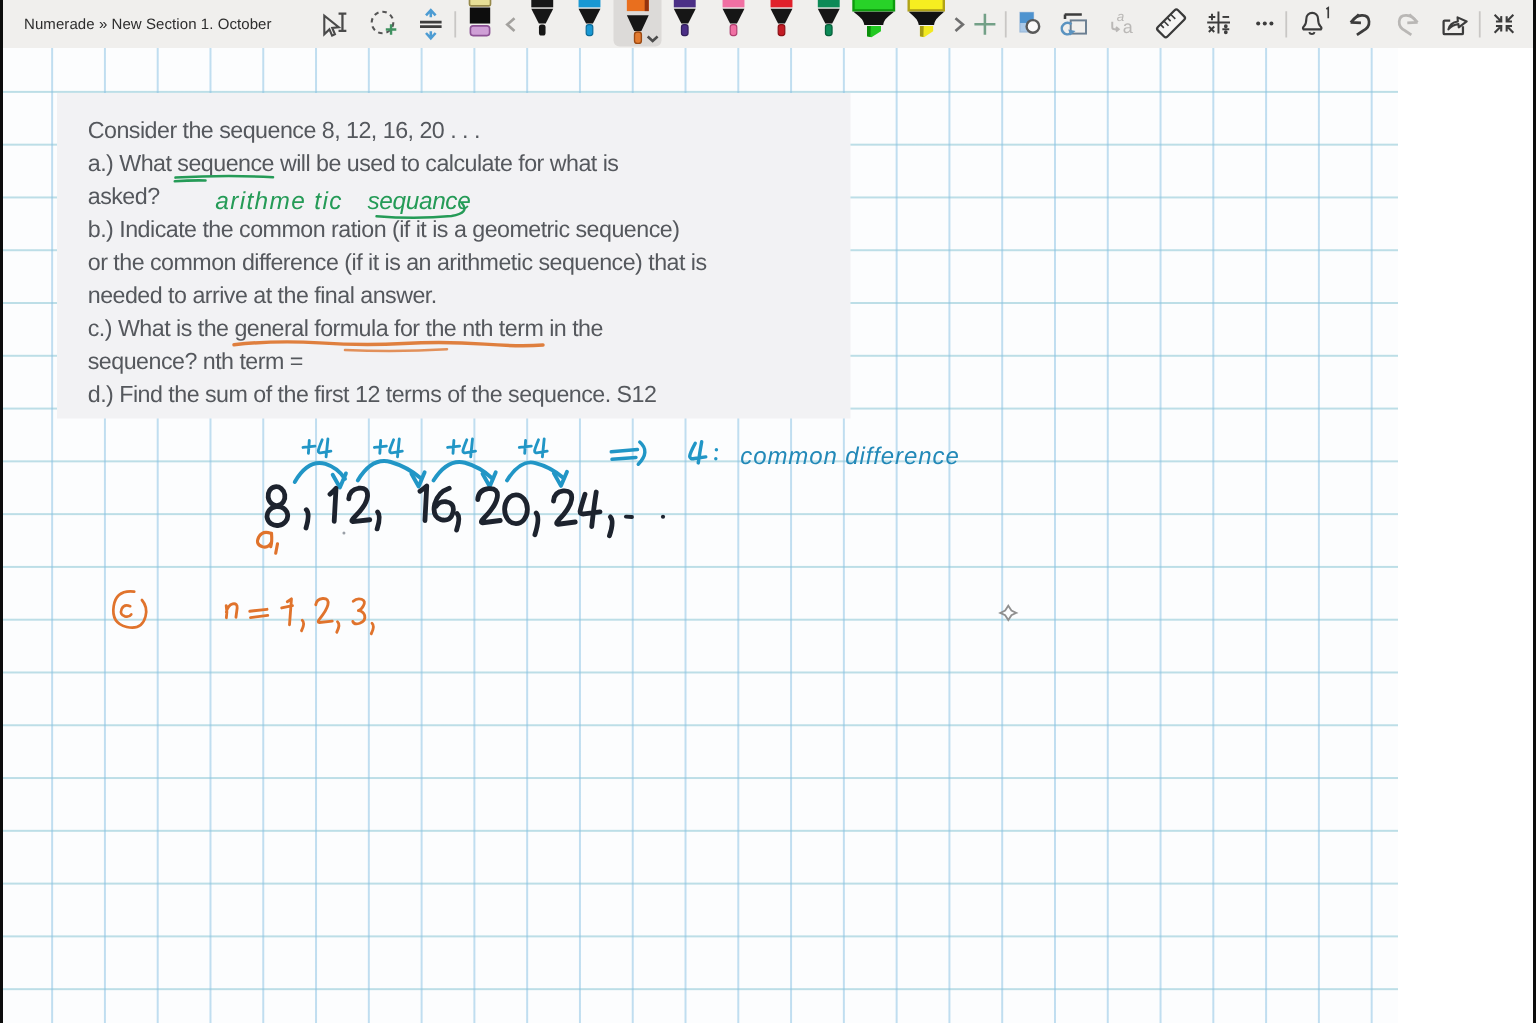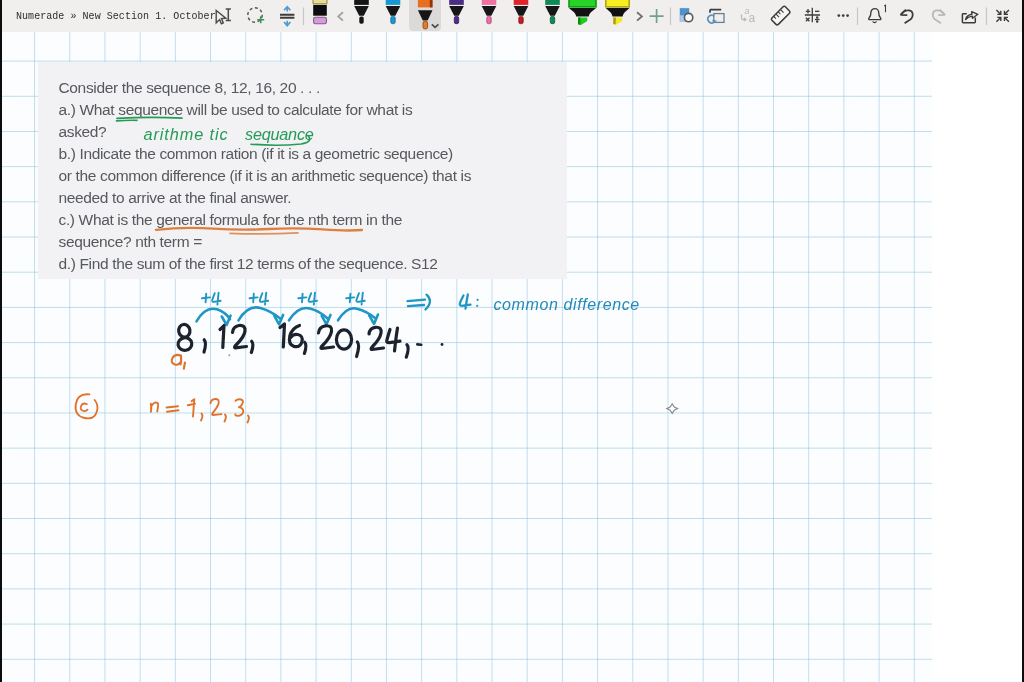--- a/index.html
+++ b/index.html
@@ -1,20 +1,20 @@
 <!DOCTYPE html>
 <html><head><meta charset="utf-8">
 <style>
 html,body{margin:0;padding:0;width:1024px;height:682px;overflow:hidden;background:#fff;}
 *{box-sizing:border-box;}
 #stage{position:absolute;left:0;top:0;width:1024px;height:682px;font-family:"Liberation Sans",sans-serif;}
 #edgeL{position:absolute;left:0;top:0;width:2px;height:682px;background:#0c0c0c;}
 #edgeR{position:absolute;left:1022px;top:0;width:2px;height:682px;background:#0c0c0c;}
 #toolbar{position:absolute;left:2px;top:0;width:1020px;height:32px;background:#f0efed;}
-#title{position:absolute;left:14px;top:0;height:32px;line-height:33px;font-size:10px;color:#2d2d2d;letter-spacing:0.05px;font-family:Liberation Mono, monospace;}
+#title{position:absolute;left:14px;top:0;height:32px;line-height:33px;font-size:10px;color:#2d2d2d;letter-spacing:0.05px;}
 #canvas{position:absolute;left:2px;top:32px;width:930px;height:650px;background-color:#fcfdfe;
   background-image:linear-gradient(to right,rgba(137,193,227,0.52) 1px,transparent 1px),linear-gradient(to bottom,rgba(130,194,209,0.52) 1px,transparent 1px);
   background-size:35.2px 35.2px;
   background-position:32.1px 0px,0px 28.6px;}
 #panel{position:absolute;left:36px;top:30px;width:529px;height:217px;background:#f2f2f4;}
 #ptext{position:absolute;left:20.5px;top:14.7px;font-size:15.5px;letter-spacing:-0.35px;line-height:22.1px;color:#55585d;white-space:nowrap;}
 #tsvg{position:absolute;left:0;top:0;}
 #inksvg{position:absolute;left:0;top:0;}
 </style></head>
 <body>

